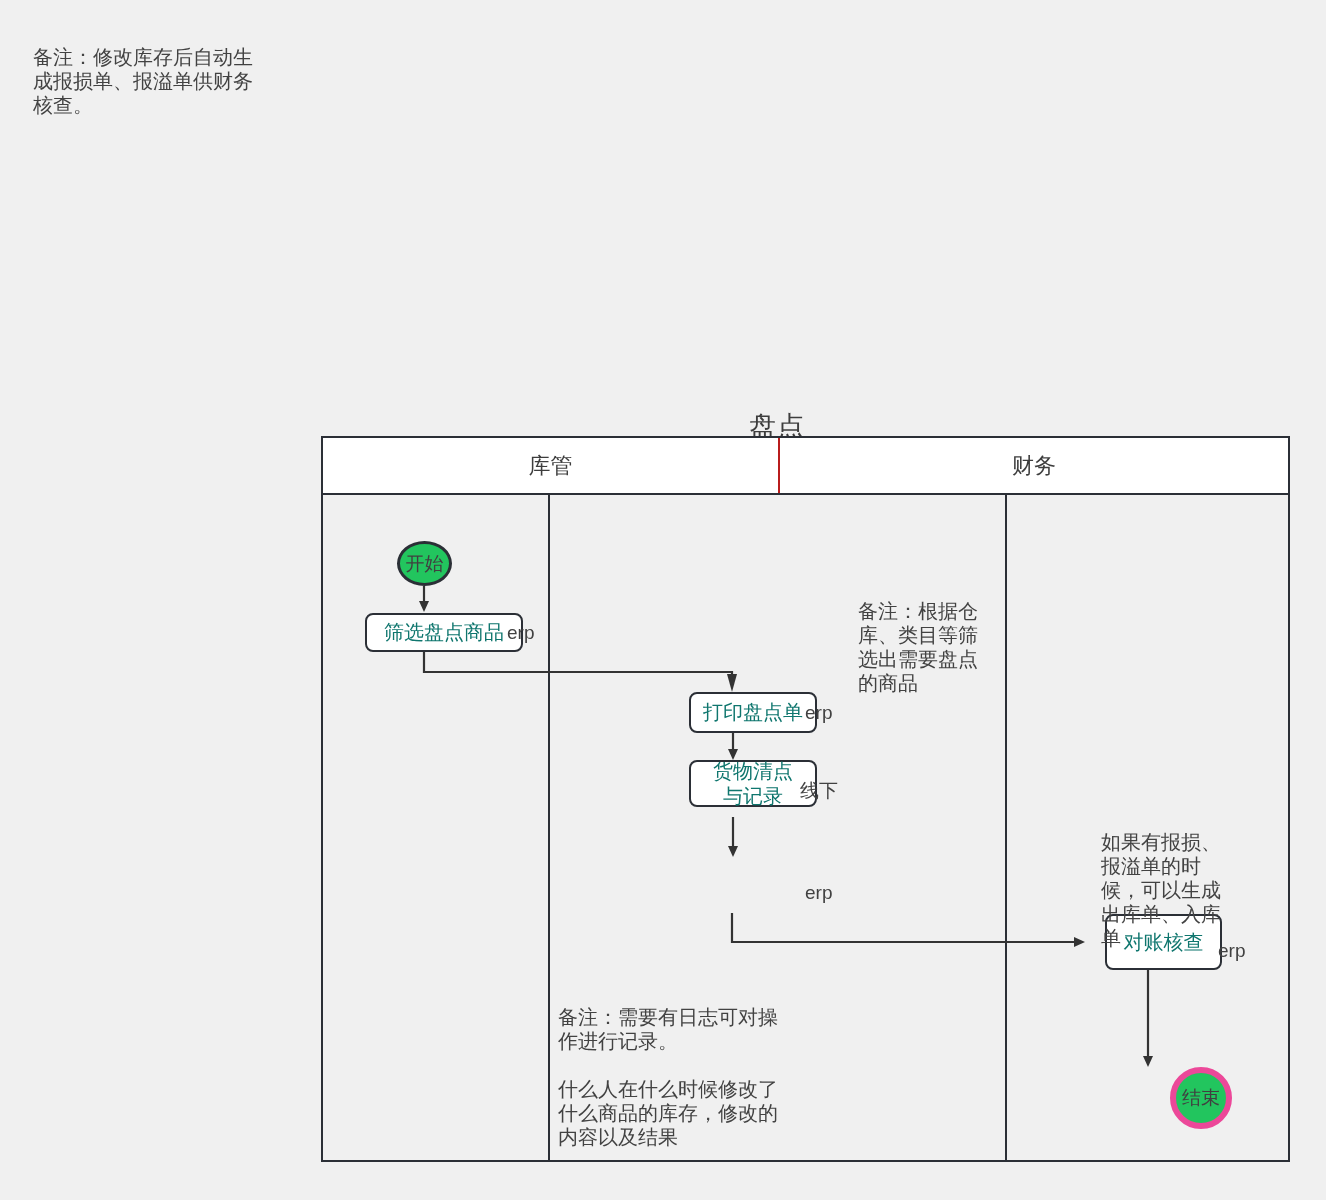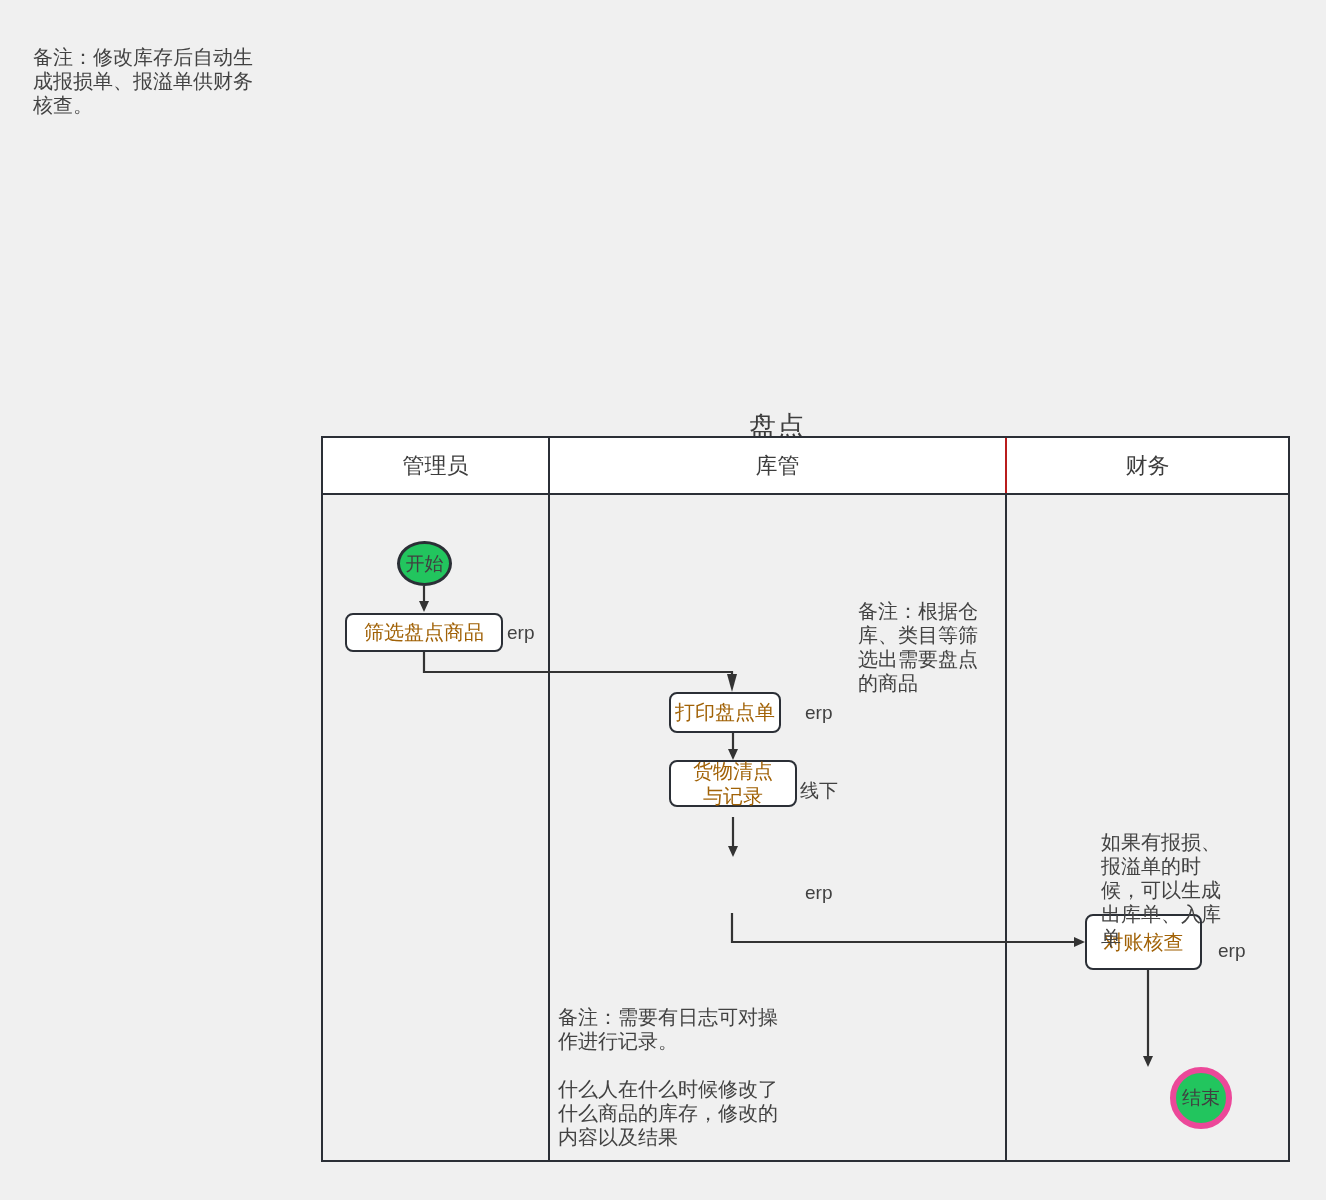--- a/index.html
+++ b/index.html
@@ -59,27 +59,28 @@
   }
   svg.connectors path { stroke: #333333; stroke-width: 2.2; fill: none; }
   svg.connectors polygon { fill: #333333; stroke: none; }
 
   .flow-box {
     position: absolute;
     background: #ffffff;
     border: 2.5px solid #2b2f36;
     border-radius: 8px;
     display: flex; align-items: center; justify-content: center;
-    font-size: 20px; color: #a16207;
+    font-size: 20px; color: #0f766e;
     text-align: center;
     white-space: pre-line;
     line-height: 1.25;
+    margin-left: 20px;
   }
   .node-filter { left: 345px; top: 613px; width: 158px; height: 39px; }
-  .node-print  { left: 669px; top: 692px; width: 112px; height: 41px; }
+  .node-print  { left: 669px; top: 692px; width: 128px; height: 41px; }
   .node-count  { left: 669px; top: 760px; width: 128px; height: 47px; }
   .node-modify { left: 669px; top: 857px; width: 127px; height: 56px; }
   .node-check  { left: 1085px; top: 914px; width: 117px; height: 56px; }
 
   .flow-circle {
     position: absolute;
     background: #22c55e;
     border-radius: 50%;
     display: flex; align-items: center; justify-content: center;
     font-size: 19px; color: #404040;
@@ -104,21 +105,20 @@
 <div class="page">
 
   <div class="note note-global">备注：修改库存后自动生
 成报损单、报溢单供财务
 核查。</div>
 
   <div class="pool-title">盘点</div>
 
   <div class="pool">
     <div class="pool-header">
-      <div class="lane-h l1">管理员</div>
       <div class="lane-h l2">库管</div>
       <div class="lane-h l3">财务</div>
     </div>
     <div class="pool-body">
       <div class="lane-b l1"></div>
       <div class="lane-b l2"></div>
       <div class="lane-b l3"></div>
     </div>
   </div>
 

